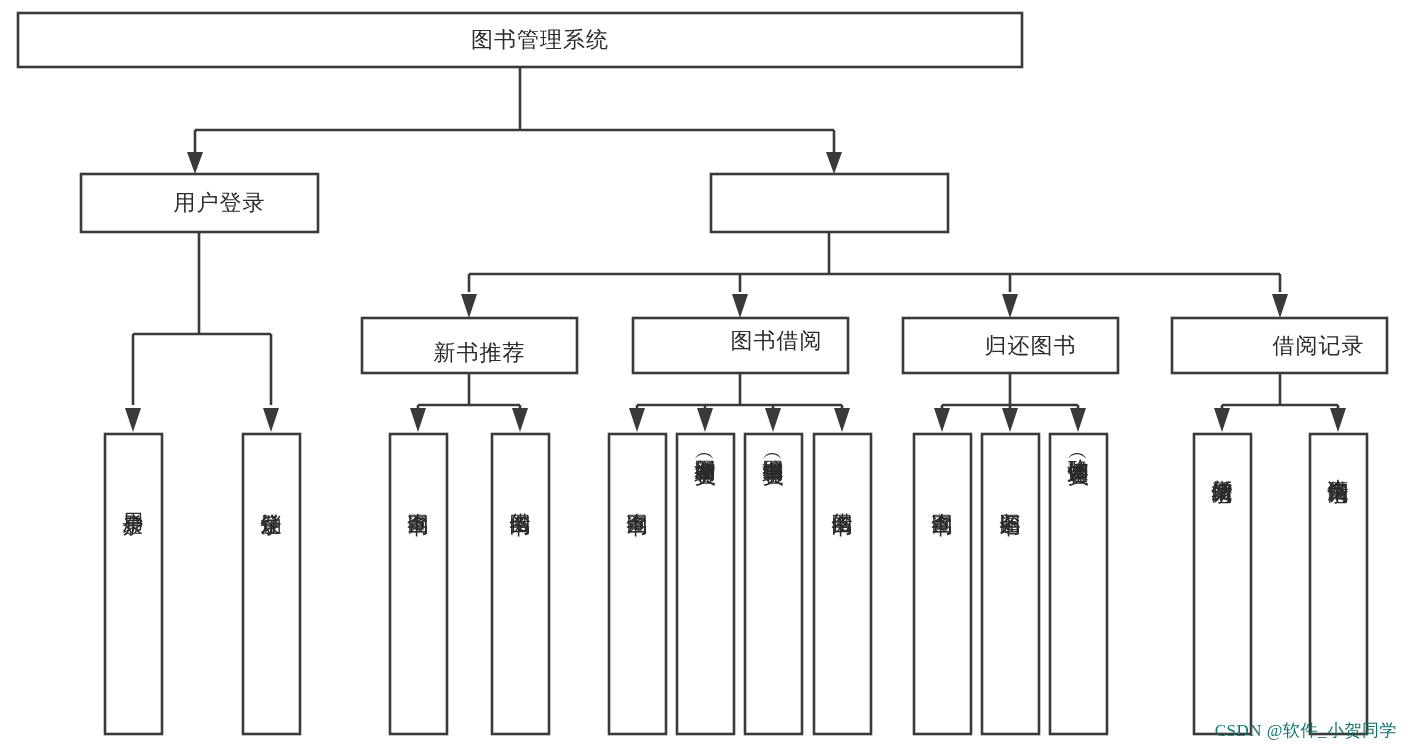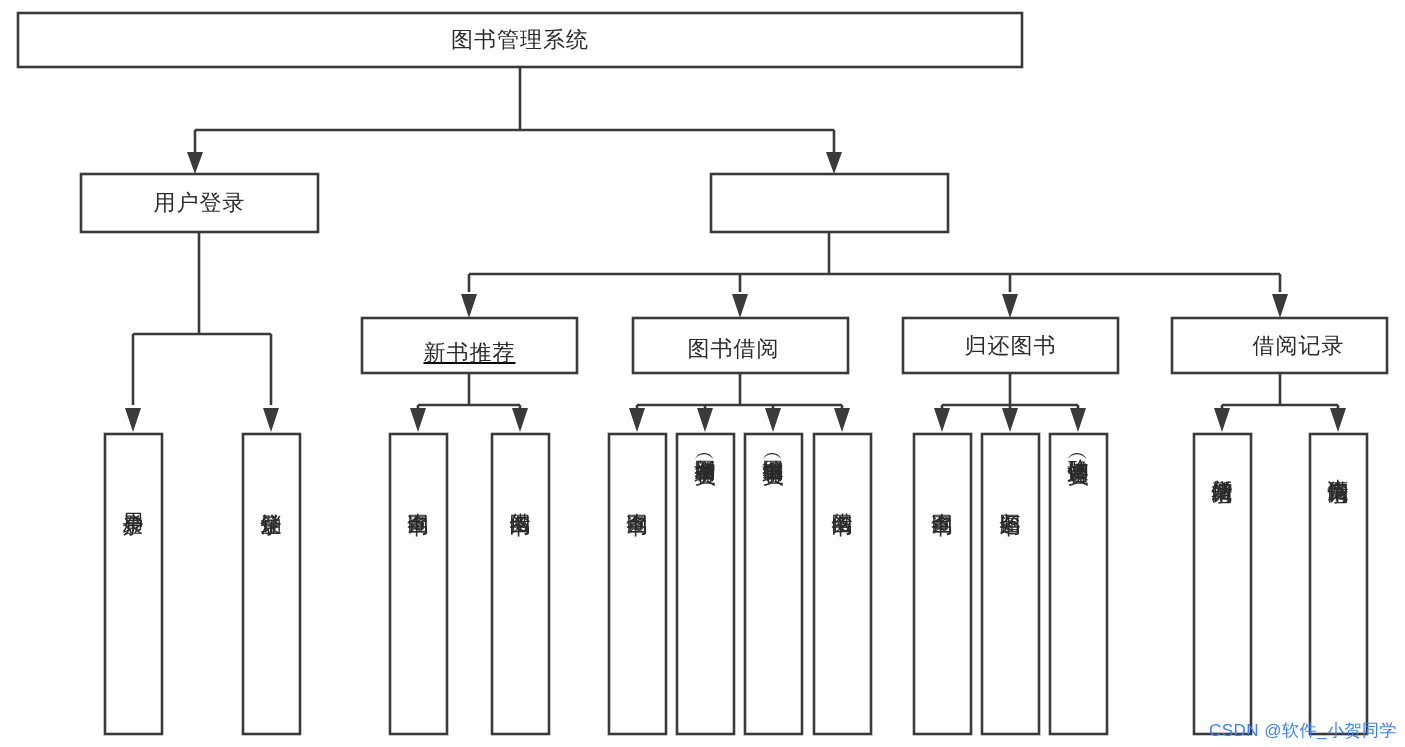--- a/index.html
+++ b/index.html
@@ -57,35 +57,36 @@
     color: #2b2b2b;
     letter-spacing: 1px;
     white-space: nowrap;
   }
   .hlabel-wrap {
     position: absolute;
     display: flex;
     align-items: center;
     justify-content: center;
     pointer-events: none;
+    margin-left: 20px;
   }
   .hlabel-text {
     font-family: "Liberation Sans", "DejaVu Sans", sans-serif;
     font-size: 22px;
     color: #2b2b2b;
     letter-spacing: 1px;
     white-space: nowrap;
   }
   .watermark {
     position: absolute;
     right: 8px;
     bottom: 5px;
-    font-family: Liberation Sans, sans-serif;
+    font-family: Liberation Serif, serif;
     font-size: 17px;
-    color: #3b82f6;
+    color: #0f766e;
     letter-spacing: 0.5px;
     white-space: nowrap;
     pointer-events: none;
   }
 </style>
 </head>
 <body>
 
 <div id="diagram-root">
 
@@ -158,24 +159,24 @@
   </svg>
 
   <div class="hlabel-wrap" style="left:18px; top:13px; width:1004px; height:54px;">
     <span class="hlabel-text">图书管理系统</span>
   </div>
 
   <div class="hlabel-wrap" style="left:81px; top:174px; width:237px; height:58px;">
     <span class="hlabel-text">用户登录</span>
   </div>
 
-  <div class="hlabel-wrap" style="left:362px; top:318px; width:215px; height:70px;text-decoration:underline;">
+  <div class="hlabel-wrap" style="left:352px; top:318px; width:215px; height:70px;">
     <span class="hlabel-text">新书推荐</span>
   </div>
-  <div class="hlabel-wrap" style="left:626px; top:318px; width:215px; height:46px;align-items:flex-end;">
+  <div class="hlabel-wrap" style="left:649px; top:318px; width:215px; height:46px;">
     <span class="hlabel-text">图书借阅</span>
   </div>
   <div class="hlabel-wrap" style="left:903px; top:318px; width:215px; height:55px;">
     <span class="hlabel-text">归还图书</span>
   </div>
   <div class="hlabel-wrap" style="left:1172px; top:318px; width:253px; height:55px;">
     <span class="hlabel-text">借阅记录</span>
   </div>
 
   <div class="vlabel-wrap" style="left:105px; top:434px; width:57px; height:300px; padding-top:62px;">

